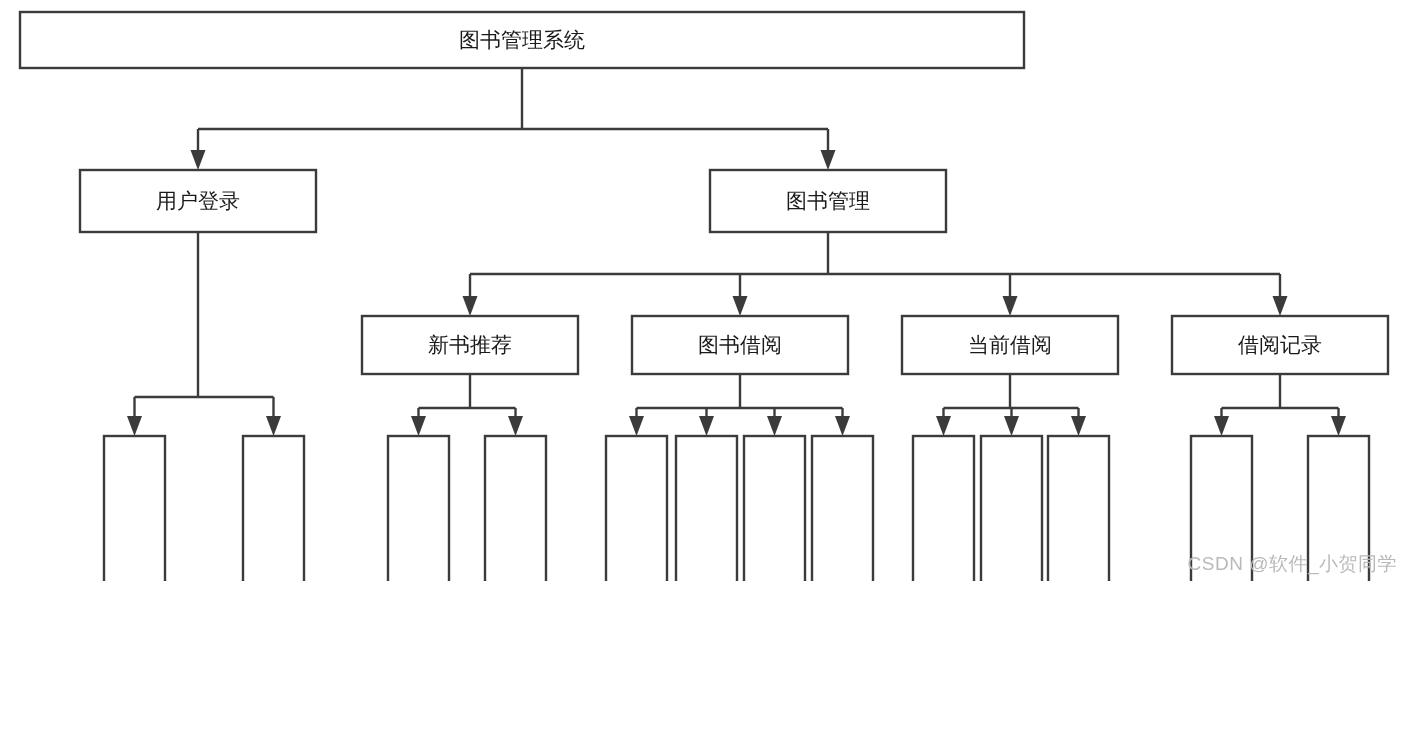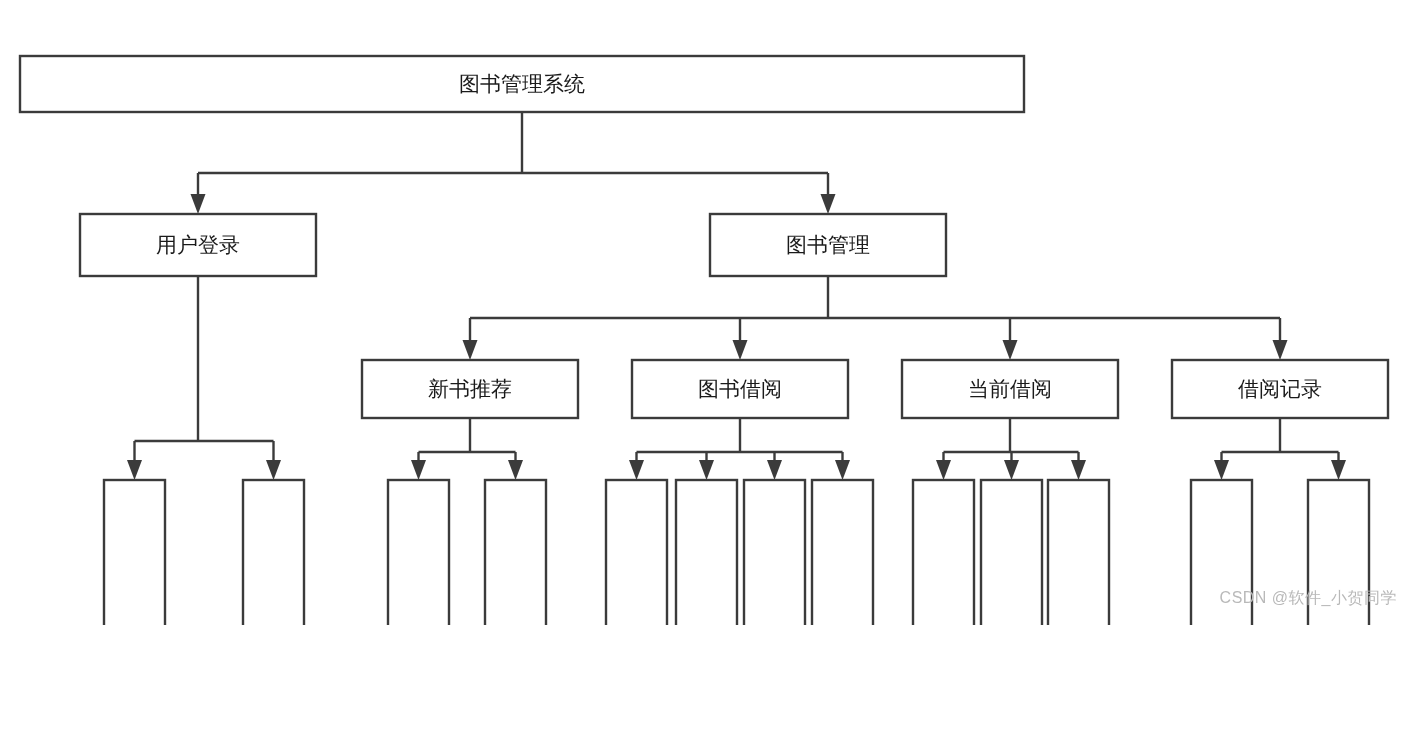--- a/index.html
+++ b/index.html
@@ -7,21 +7,20 @@
     padding: 0;
     background: #ffffff;
   }
   #page {
     position: relative;
     width: 1405px;
     height: 581px;
     background: #ffffff;
     font-family: "Liberation Sans", "DejaVu Sans", sans-serif;
     overflow: hidden;
-    margin-top: 44px;
   }
   svg.diagram {
     position: absolute;
     left: 0;
     top: 0;
     width: 1405px;
     height: 747px;
   }
   .node-rect {
     fill: #ffffff;
@@ -57,23 +56,23 @@
     fill: none;
     stroke-linecap: butt;
   }
   .arrow-head {
     fill: #3b3b3b;
     stroke: none;
   }
   .watermark {
     position: absolute;
     right: 8px;
-    bottom: 16px;
-    font-family: "Liberation Sans", "DejaVu Sans", sans-serif;
-    font-size: 16px;
+    bottom: 4px;
+    font-family: "Liberation Sans", "DejaVu Sans", sans-serif;
+    font-size: 19px;
     color: #b9b9b9;
     letter-spacing: 0.5px;
     user-select: none;
   }
 </style>
 </head>
 <body>
 
 <div id="page">
 

